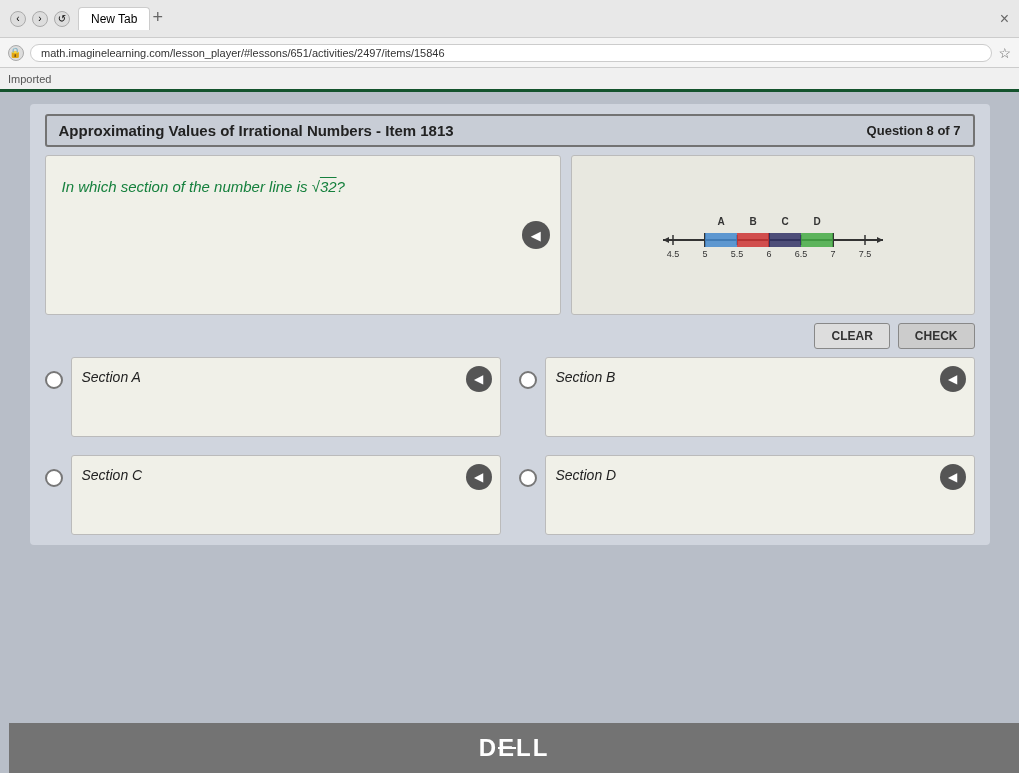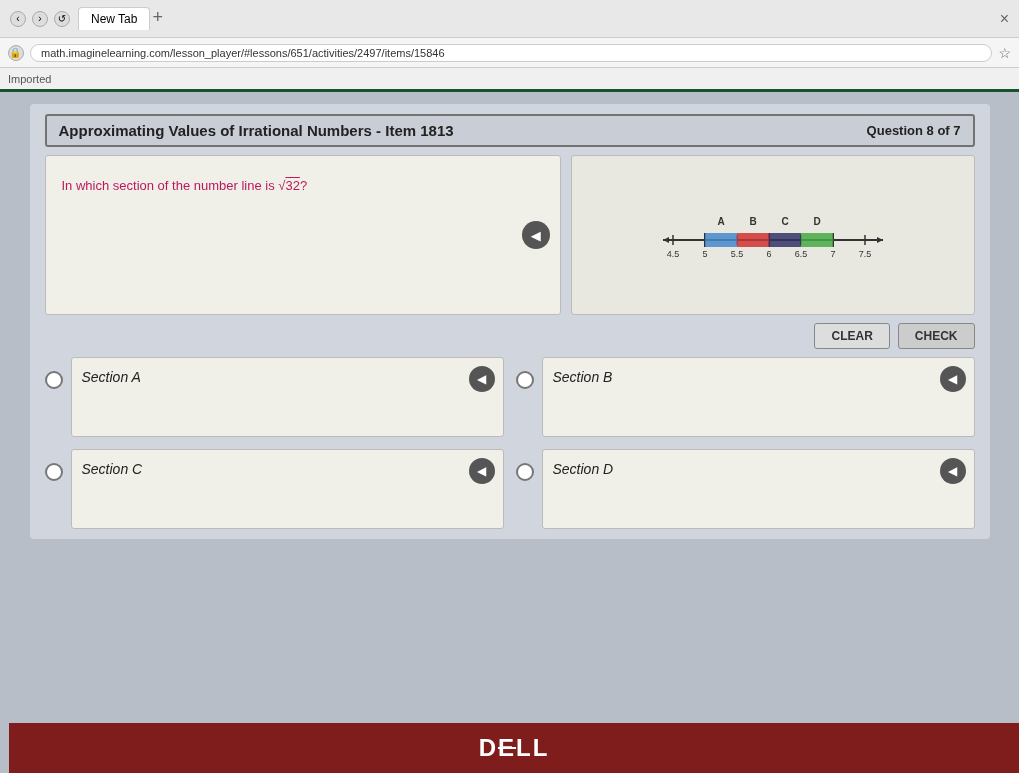--- a/index.html
+++ b/index.html
@@ -127,23 +127,24 @@
     .question-text-box {
       background: #f0f0e8;
       border: 1px solid #bbb;
       border-radius: 3px;
       padding: 20px 16px;
       flex: 1.2;
       min-height: 160px;
       position: relative;
     }
     .question-text {
-      font-size: 13px;
-      color: #be185d;
+      font-size: 15px;
+      color: #15803d;
       line-height: 1.5;
+      font-style: italic;
     }
     .audio-btn {
       width: 28px; height: 28px;
       background: #555;
       border-radius: 50%;
       display: flex; align-items: center; justify-content: center;
       color: white;
       font-size: 13px;
       cursor: pointer;
       position: absolute;
@@ -184,21 +185,21 @@
       background: #ddd;
       color: #333;
     }
     .action-btn.check {
       background: #ccc;
     }
 
     .options-grid {
       display: grid;
       grid-template-columns: 1fr 1fr;
-      gap: 12px;
+      gap: 18px;
     }
 
     .option-row {
       display: flex;
       align-items: flex-start;
       gap: 8px;
     }
     .radio-btn {
       width: 18px; height: 18px;
       border-radius: 50%;
@@ -235,21 +236,21 @@
       top: 8px;
     }
 
     
     .dell-footer {
       position: absolute;
       bottom: 0;
       left: 9px;
       right: 0;
       height: 50px;
-      background: #7f1d1d;
+      background: #737373;
       display: flex;
       align-items: center;
       justify-content: center;
     }
     .dell-logo {
       color: white;
       font-size: 24px;
       font-weight: bold;
       letter-spacing: 2px;
       font-family: Arial, sans-serif;

